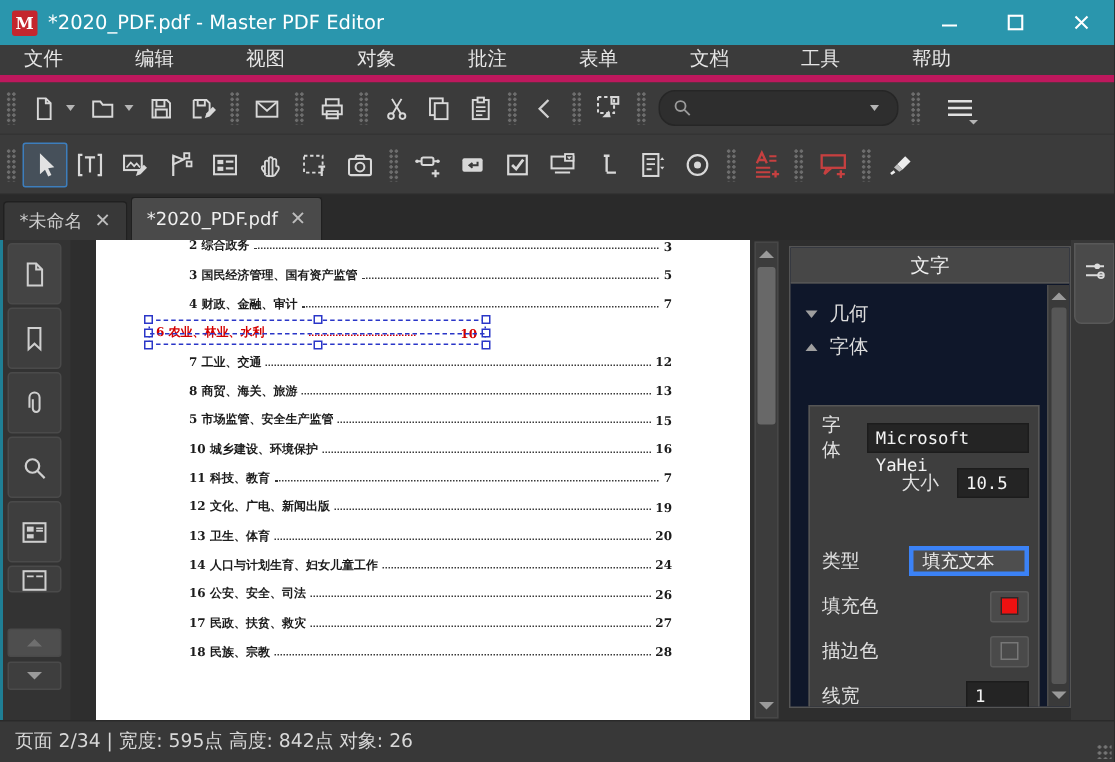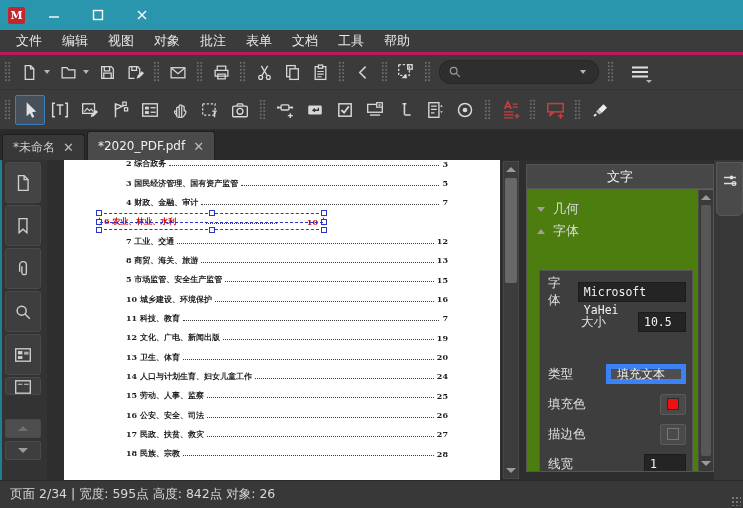--- a/index.html
+++ b/index.html
@@ -11,21 +11,21 @@
             display:flex;align-items:center;padding-left:8px;color:#fff;}
   .logo{width:17px;height:17px;background:#c4262e;border-radius:2px;margin-right:7px;
         display:flex;align-items:center;justify-content:center;color:#fff;
         font-size:11px;font-weight:700;font-family:"DejaVu Serif",serif;}
   .wtitle{flex:1;font-size:13px;}
   .winctrls{display:flex;height:30px;}
   .wbtn{width:44px;height:30px;display:flex;align-items:center;justify-content:center;
         color:#fff;font-size:14px;}
   
   .menubar{position:absolute;top:30px;left:0;right:0;height:25px;background:#3b3b3b;
-           display:flex;align-items:center;padding-left:6px;border-bottom:3px solid #be185d;}
+           display:flex;padding-left:6px;border-bottom:5px solid #be185d;gap:28px;}
   .mi{padding:0 10px;font-size:13px;color:#e6e6e6;}
   
   .toolbar{position:absolute;left:0;right:0;background:#3b3b3b;display:flex;align-items:center;}
   .t1{top:55px;height:35px;border-bottom:1px solid #343434;}
   .t2{top:90px;height:40px;border-bottom:1px solid #2c2c2c;}
   .grip{width:7px;height:22px;margin:0 4px;
         background-image:radial-gradient(circle,#6e6e6e 1px,transparent 1.2px);
         background-size:3.5px 3.5px;}
   .tbtn{width:28px;height:26px;display:flex;align-items:center;justify-content:center;
         border:1px solid transparent;border-radius:2px;position:relative;}
@@ -81,40 +81,40 @@
   .h-tl{left:-4px;top:-4px;} .h-tc{left:50%;margin-left:-3px;top:-4px;} .h-tr{right:-4px;top:-4px;}
   .h-ml{left:-4px;top:50%;margin-top:-3px;} .h-mr{right:-4px;top:50%;margin-top:-3px;}
   .h-bl{left:-4px;bottom:-4px;} .h-bc{left:50%;margin-left:-3px;bottom:-4px;} .h-br{right:-4px;bottom:-4px;}
   
   .vscroll{position:absolute;right:3px;top:1px;bottom:1px;width:16px;background:#3c3c3c;
            border:1px solid #474747;}
   .vs-btn{position:absolute;left:0;right:0;height:15px;display:flex;align-items:center;justify-content:center;}
   .vs-btn.up{top:0;} .vs-btn.down{bottom:0;}
   .vs-thumb{position:absolute;left:1px;right:1px;top:16px;height:105px;background:#686868;border-radius:2px;}
   
-  .rightpanel{position:absolute;left:524px;width:188px;top:4px;bottom:8px;background:#4d7c0f;
+  .rightpanel{position:absolute;left:524px;width:188px;top:4px;bottom:8px;background:#0f172a;
               border:1px solid #555;overflow:hidden;}
   .rp-header{height:24px;background:#474747;border-bottom:1px solid #555;display:flex;
              align-items:center;justify-content:center;font-size:13px;color:#eee;}
   .rp-body{position:absolute;top:25px;left:0;right:16px;bottom:0;padding-top:8px;}
   .rp-section{height:22px;display:flex;align-items:center;padding-left:10px;gap:8px;font-size:13px;}
   .sec-down{width:0;height:0;border-left:4.5px solid transparent;border-right:4.5px solid transparent;
             border-top:5px solid #9f9f9f;}
   .sec-up{width:0;height:0;border-left:4.5px solid transparent;border-right:4.5px solid transparent;
           border-bottom:5px solid #9f9f9f;}
   .groupbox{margin:28px 4px 0 12px;border:1px solid #555;background:#3e3e3e;height:300px;
             padding:10px 6px 0 8px;}
   .frow{height:22px;display:flex;align-items:center;margin-bottom:8px;font-size:12.5px;color:#e2e2e2;}
   .frow .lbl{margin-right:8px;}
-  .frow.right{justify-content:flex-end;gap:24px;}
+  .frow.right{justify-content:flex-end;gap:4px;}
   .fld{background:#242424;border:1px solid #1c1c1c;color:#f2f2f2;height:20px;line-height:18px;
        padding:0 5px;font-family:"DejaVu Sans Mono",monospace;font-size:11.5px;}
   .fld.font{margin-left:auto;width:122px;}
   .fld.size{width:48px;text-align:left;}
-  .drop{margin-left:auto;width:80px;height:20px;background:#4e4e4e;border:5px solid #3b82f6;
+  .drop{margin-left:auto;width:80px;height:20px;background:#4e4e4e;border:3px solid #3b82f6;
         display:flex;align-items:center;padding:0 6px;font-size:12px;color:#f0f0f0;}
   .swatchbtn{margin-left:auto;width:26px;height:21px;background:#4a4a4a;border:1px solid #5a5a5a;
              border-radius:2px;display:flex;align-items:center;justify-content:center;}
   .chip{width:12px;height:12px;border:1px solid #2a2a2a;}
   .gap{height:22px;}
   .fld.lw{margin-left:auto;width:42px;}
   
   .rp-scroll{position:absolute;top:25px;right:0;bottom:0;width:15px;background:#3a3a3a;
              border-left:1px solid #4c4c4c;}
   .rp-thumb{position:absolute;left:2px;right:2px;top:15px;bottom:15px;background:#575757;border-radius:2px;}
@@ -130,20 +130,21 @@
   .resize-grip{position:absolute;right:2px;bottom:2px;width:10px;height:10px;
         background-image:radial-gradient(circle,#777 1px,transparent 1.2px);background-size:4px 4px;}
 </style>
 </head>
 <body>
 
 <div class="app">
 
   <div class="titlebar">
     <div class="logo">M</div>
+    <div class="wtitle">*2020_PDF.pdf - Master PDF Editor</div>
     <div class="winctrls">
       <div class="wbtn">
           <svg width="12" height="12">
             <line x1="1" y1="8" x2="11" y2="8" stroke="#fff" stroke-width="1.4"></line>
           </svg>
         </div>
       <div class="wbtn">
           <svg width="12" height="12">
             <rect x="1.5" y="1.5" width="9" height="9" fill="none" stroke="#fff" stroke-width="1.4"></rect>
           </svg>
@@ -512,25 +513,20 @@
     <span class="t">13 卫生、体育</span>
     <span class="leader"></span>
     <span class="p">20</span>
   </div>
           <div class="toc-row">
     <span class="t">14 人口与计划生育、妇女儿童工作</span>
     <span class="leader"></span>
     <span class="p">24</span>
   </div>
           <div class="toc-row">
-    <span class="t">15 劳动、人事、监察</span>
-    <span class="leader"></span>
-    <span class="p">25</span>
-  </div>
-          <div class="toc-row">
     <span class="t">16 公安、安全、司法</span>
     <span class="leader"></span>
     <span class="p">26</span>
   </div>
           <div class="toc-row">
     <span class="t">17 民政、扶贫、救灾</span>
     <span class="leader"></span>
     <span class="p">27</span>
   </div>
           <div class="toc-row">

